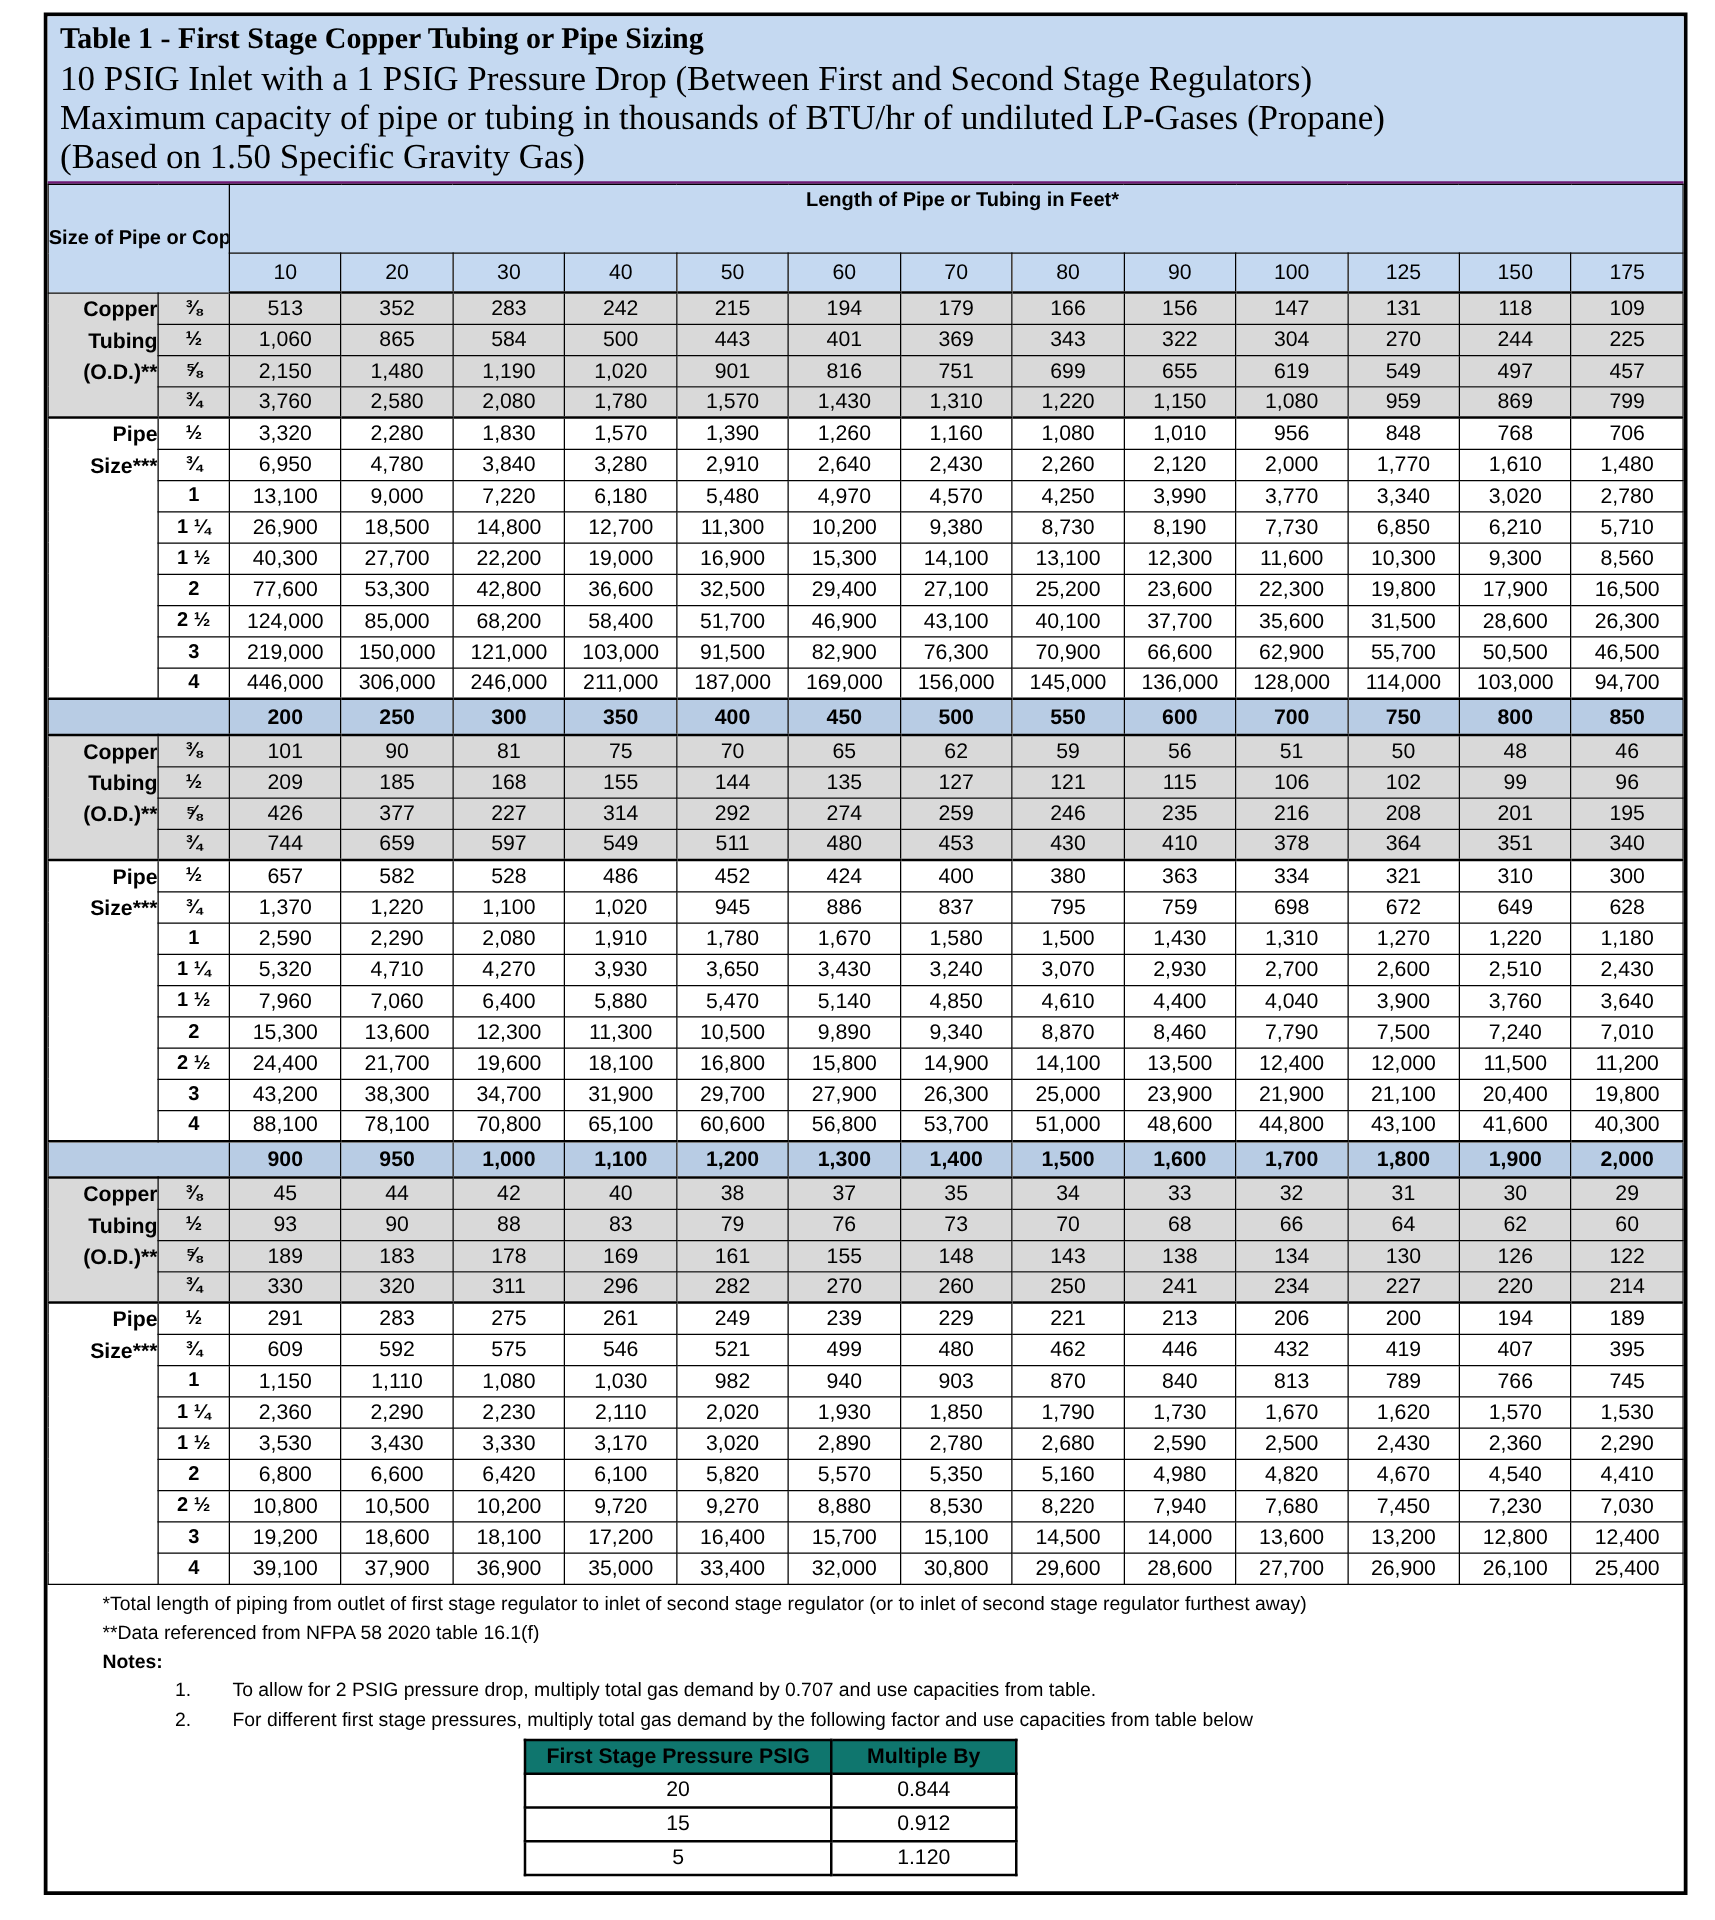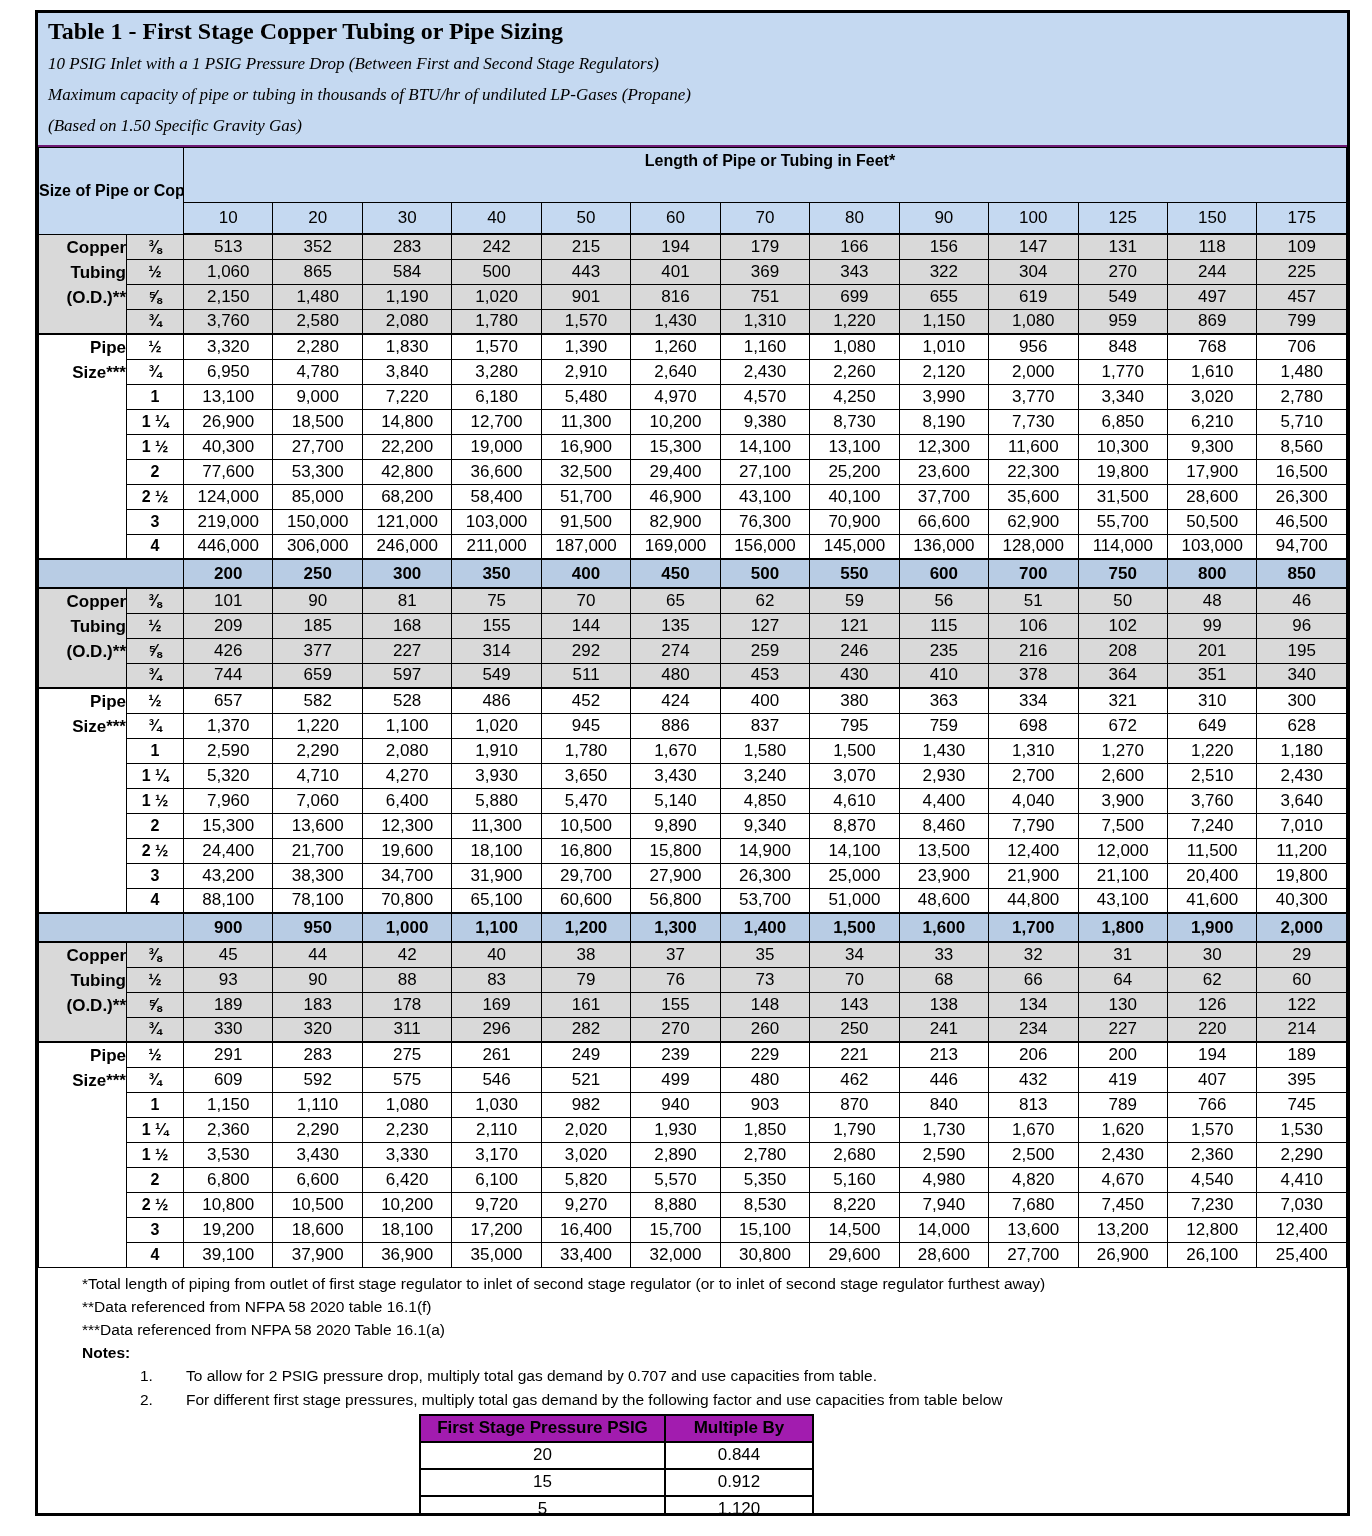--- a/index.html
+++ b/index.html
@@ -2,21 +2,21 @@
 <html><head>
 <meta charset="utf-8">
 <style>
   html,body { margin:0; padding:0; background:#ffffff; }
   body { width:1372px; height:1536px; position:relative; font-family:"Liberation Sans",sans-serif; color:#000; }
   .frame { position:absolute; left:35px; top:10px; width:1309px; height:1500px; border:3px solid #000; background:#fff; overflow:hidden; }
 
   
   .title-block { background:#c5d9f1; border-bottom:2px solid #701a75; padding:2px 10px 4px 10px; font-family:"Liberation Serif",serif; }
   .title-1 { font-size:24px; font-weight:bold; line-height:33px; }
-  .title-n { font-size:17px; line-height:31px;font-style:italic; }
+  .title-n { font-size:28px; line-height:31px; }
 
   
   table.main { border-collapse:collapse; table-layout:fixed; width:100%; }
   .main th, .main td { border:1px solid #000; padding:0; text-align:center; overflow:hidden; white-space:nowrap; }
   .main thead th { background:#c5d9f1; }
   .size-hdr { font-weight:bold; font-size:16px; line-height:21px; vertical-align:middle; }
   .len-hdr { font-weight:bold; font-size:16px; text-align:right; vertical-align:top; padding:4px 0 0 10px !important; height:50px; }
   .len-row th { font-weight:normal; font-size:17px; height:30px; border-bottom:2px solid #000; }
   .sep-row th { background:#b8cce4; font-weight:bold; font-size:17px; height:27px; border-top:2px solid #000; border-bottom:2px solid #000; }
   tbody tr { height:25px; }
@@ -31,21 +31,21 @@
   
   .footnotes { padding:4px 8px 0 8px; font-size:15.5px;margin-left:36px; }
   .fn { line-height:23px; }
   .notes-label { font-weight:bold; line-height:23px; }
   .note-item { display:flex; line-height:24px; }
   .note-num { margin-left:58px; width:46px; }
 
   
   table.subtable { border-collapse:collapse; table-layout:fixed; margin:2px 0 0 381px; }
   .subtable th, .subtable td { border:2px solid #000; text-align:center; font-size:17px; height:25px; padding:0; white-space:nowrap; }
-  .subtable th { background:#a21caf; font-weight:bold; }
+  .subtable th { background:#0f766e; font-weight:bold; }
 </style>
 </head>
 <body>
 
 <div class="frame">
 
   <div class="title-block">
     <div class="title-1">Table 1 - First Stage Copper Tubing or Pipe Sizing</div>
     <div class="title-n">10 PSIG Inlet with a 1 PSIG Pressure Drop (Between First and Second Stage Regulators)</div>
     <div class="title-n">Maximum capacity of pipe or tubing in thousands of BTU/hr of undiluted LP-Gases (Propane)</div>
@@ -774,21 +774,20 @@
           <td class="val-cell">26,900</td>
           <td class="val-cell">26,100</td>
           <td class="val-cell">25,400</td>
         </tr>
       </tbody>
   </table>
 
   <div class="footnotes">
     <div class="fn">*Total length of piping from outlet of first stage regulator to inlet of second stage regulator (or to inlet of second stage regulator furthest away)</div>
     <div class="fn">**Data referenced from NFPA 58 2020 table 16.1(f)</div>
-    <div class="fn">***Data referenced from NFPA 58 2020 Table 16.1(a)</div>
     <div class="notes-label">Notes:</div>
     <div class="note-item">
       <span class="note-num">1.</span>
       <span class="note-text">To allow for 2 PSIG pressure drop, multiply total gas demand by 0.707 and use capacities from table.</span>
     </div>
     <div class="note-item">
       <span class="note-num">2.</span>
       <span class="note-text">For different first stage pressures, multiply total gas demand by the following factor and use capacities from table below</span>
     </div>
   </div>

